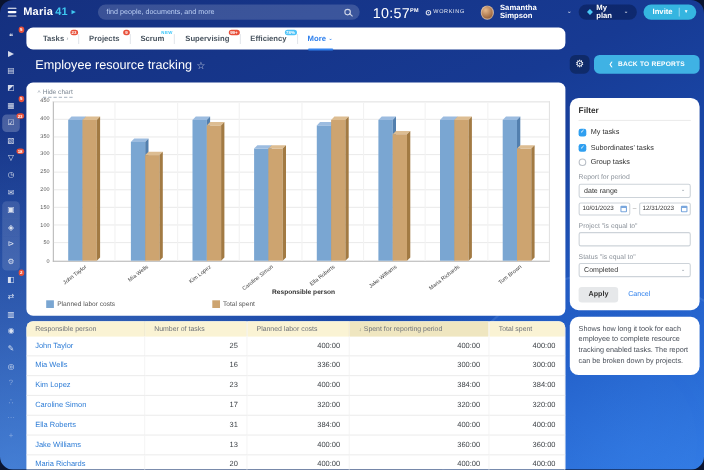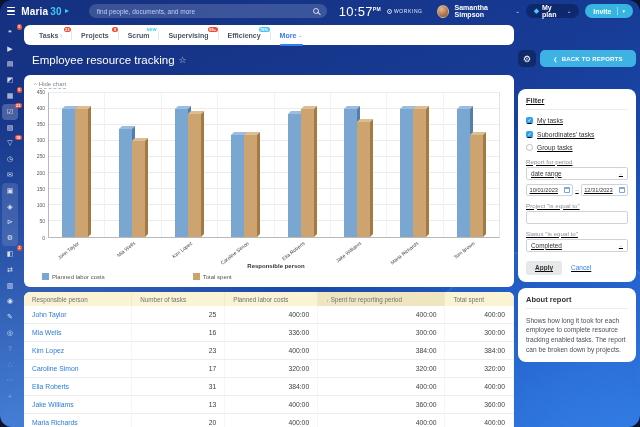--- a/index.html
+++ b/index.html
@@ -109,21 +109,21 @@
   td { font-size:6.8px; color:#3a3f44; padding:5px 8px; border-bottom:1px solid #ededed; border-right:1px solid #f5f5f5; text-align:right; white-space:nowrap; overflow:hidden; }
   td.name { text-align:left; }
   .rowlink { color:#2d7cd6; cursor:pointer; }
 
   
   .actions { display:flex; gap:4px; align-items:center; margin:25px 0 0; }
   .gear-btn { width:18px; height:17px; border-radius:5px; background:rgba(8,25,62,.5); color:#fff; display:flex; align-items:center; justify-content:center; font-size:9px; cursor:pointer; }
   .back-btn { flex:1; height:17px; border-radius:5px; background:#3fb2e4; color:#fff; font-size:6px; font-weight:bold; letter-spacing:.2px; display:flex; align-items:center; justify-content:center; gap:4px; cursor:pointer; }
   .back-btn .chev { font-size:5px; }
   .card { background:#fff; border-radius:8px; padding:7px 8px; }
-  .filter-card { margin-top:22px;text-decoration:underline; }
+  .filter-card { margin-top:22px; }
   .card-title { font-size:7.5px; font-weight:bold; color:#333; padding-bottom:4px; border-bottom:1px solid #ececec; margin-bottom:7px; }
   .cb-row { display:flex; align-items:center; gap:4px; margin-bottom:6.5px; cursor:pointer; }
   .cb { width:7px; height:7px; border-radius:2px; background:#2f9ff0; color:#fff; font-size:5px; line-height:7px; text-align:center; }
   .circle { width:7px; height:7px; border-radius:50%; border:1px solid #b9bfc7; background:#fff; }
   .cb-label { font-size:6.6px; color:#333; }
   .flabel { font-size:6.2px; color:#8b929a; margin:6px 0 2px; }
   .select { height:13px; border:1px solid #cdd3d9; border-radius:2px; display:flex; align-items:center; justify-content:space-between; padding:0 4px; font-size:6.4px; color:#333; cursor:pointer; }
   .select .chev { font-size:5px; color:#98a1aa; }
   .dates { display:flex; align-items:center; gap:2px; margin-top:4px; }
   .date-input { flex:1; height:12px; border:1px solid #cdd3d9; border-radius:2px; display:flex; align-items:center; justify-content:space-between; padding:0 2.5px; font-size:5.7px; color:#333; cursor:text; }
@@ -143,21 +143,21 @@
   <div class="ring"></div>
 
   <div class="topbar">
     <div class="burger">
         <i></i>
         <i></i>
         <i></i>
       </div>
     <div class="logo">
       <span>Maria</span>
-        <span class="p2">30</span>
+        <span class="p2">41</span>
       <span class="flag"></span>
     </div>
     <div class="search">
       <span class="ph">find people, documents, and more</span>
       <span class="mag"></span>
     </div>
     <div class="tspacer"></div>
     <div class="clock"><span>10:57</span><sup>PM</sup></div>
     <div class="working">
       <span class="wdot"></span>
@@ -518,18 +518,17 @@
           <span>Completed</span>
           <span class="chev">⌄</span>
         </div>
         <div class="fbtns">
           <span class="apply">Apply</span>
           <span class="cancel">Cancel</span>
         </div>
       </div>
 
       <div class="card about-card">
-        <div class="card-title">About report</div>
         <div class="about-text">Shows how long it took for each employee to complete resource tracking enabled tasks. The report can be broken down by projects.</div>
       </div>
     </div>
   </div>
 </div>
 
 </body></html>

